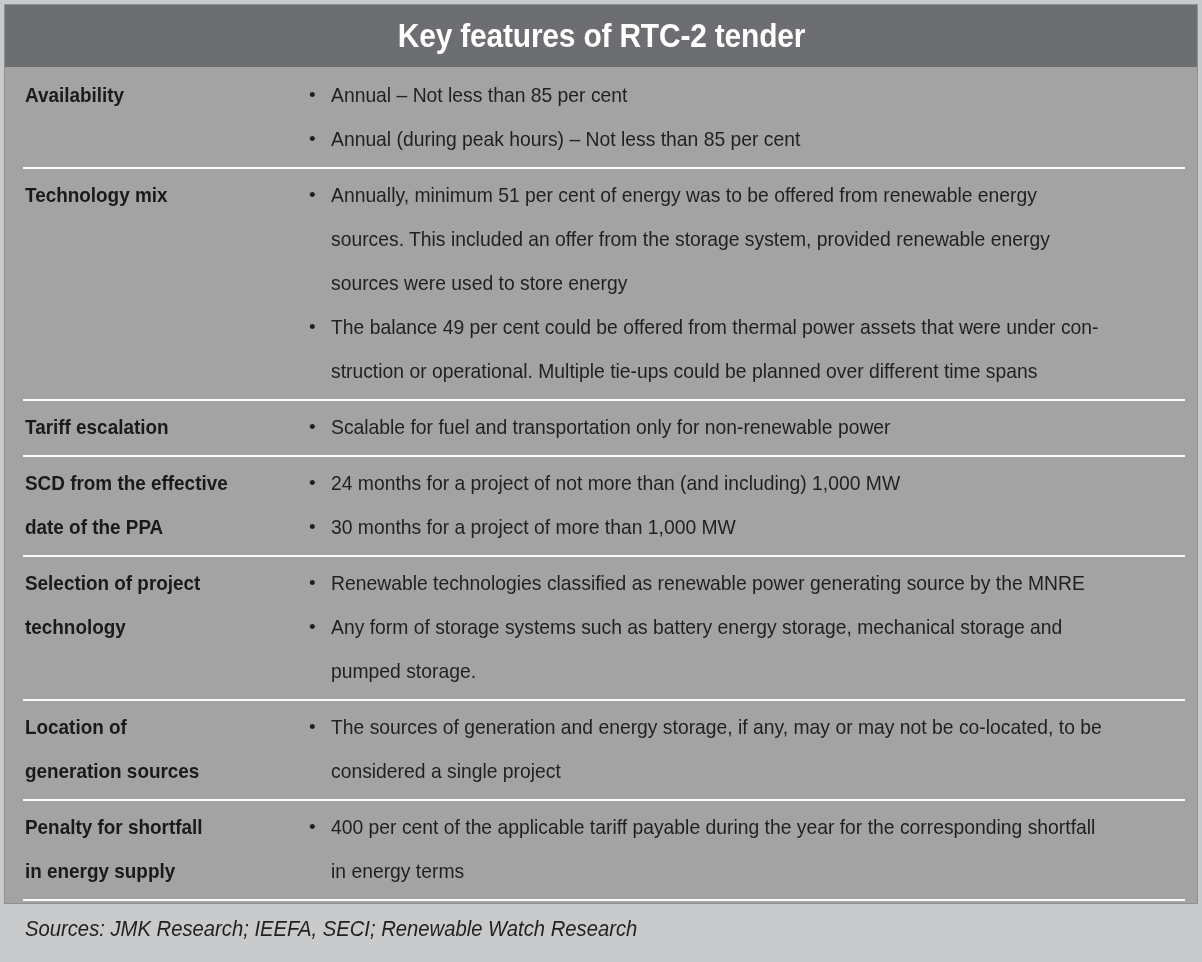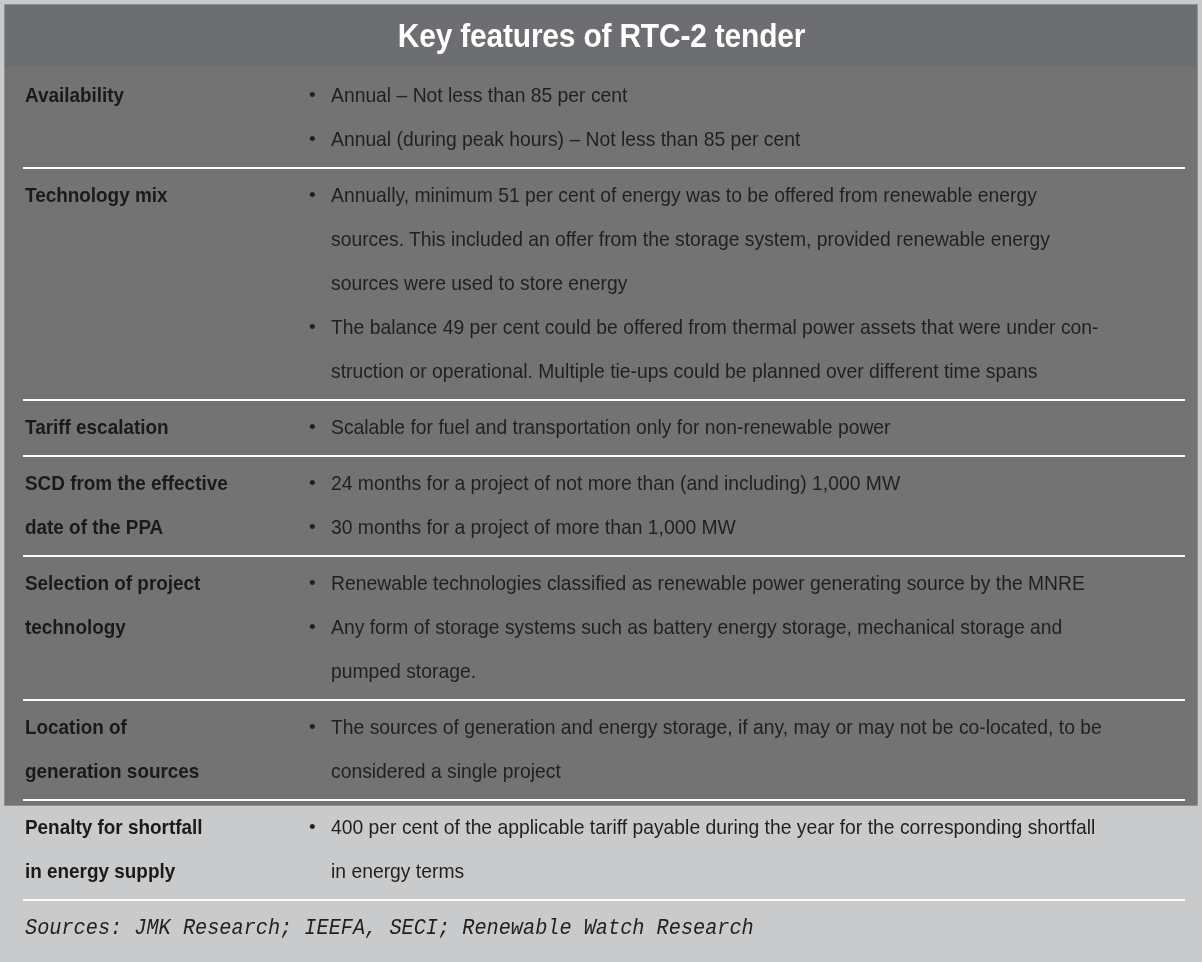--- a/index.html
+++ b/index.html
@@ -12,23 +12,23 @@
     height: 962px;
     overflow: hidden;
     font-family: "Liberation Sans", "DejaVu Sans", sans-serif;
   }
 
   #table-frame {
     position: absolute;
     left: 4px;
     top: 4px;
     width: 1194px;
-    height: 802px;
-    box-sizing: border-box;
-    background: #737373;
+    height: 900px;
+    box-sizing: border-box;
+    background: #a3a3a3;
     border: 1px solid #8d8f91;
     display: flex;
     flex-direction: column;
   }
 
   
   #table-header {
     height: 62px;
     min-height: 62px;
     background: #6c6e71;
@@ -116,21 +116,20 @@
     transform-origin: left center;
     white-space: pre-line;
     line-height: 44px;
   }
 
   
   #sources-row {
     padding: 8px 0 10px 20px;
     position: relative;
     box-sizing: border-box;
-    font-family: Liberation Mono, monospace;
   }
   #sources-row::before {
     content: "";
     position: absolute;
     left: 18px;
     right: 12px;
     top: 0;
     height: 2px;
     background: #fbfbfb;
   }

